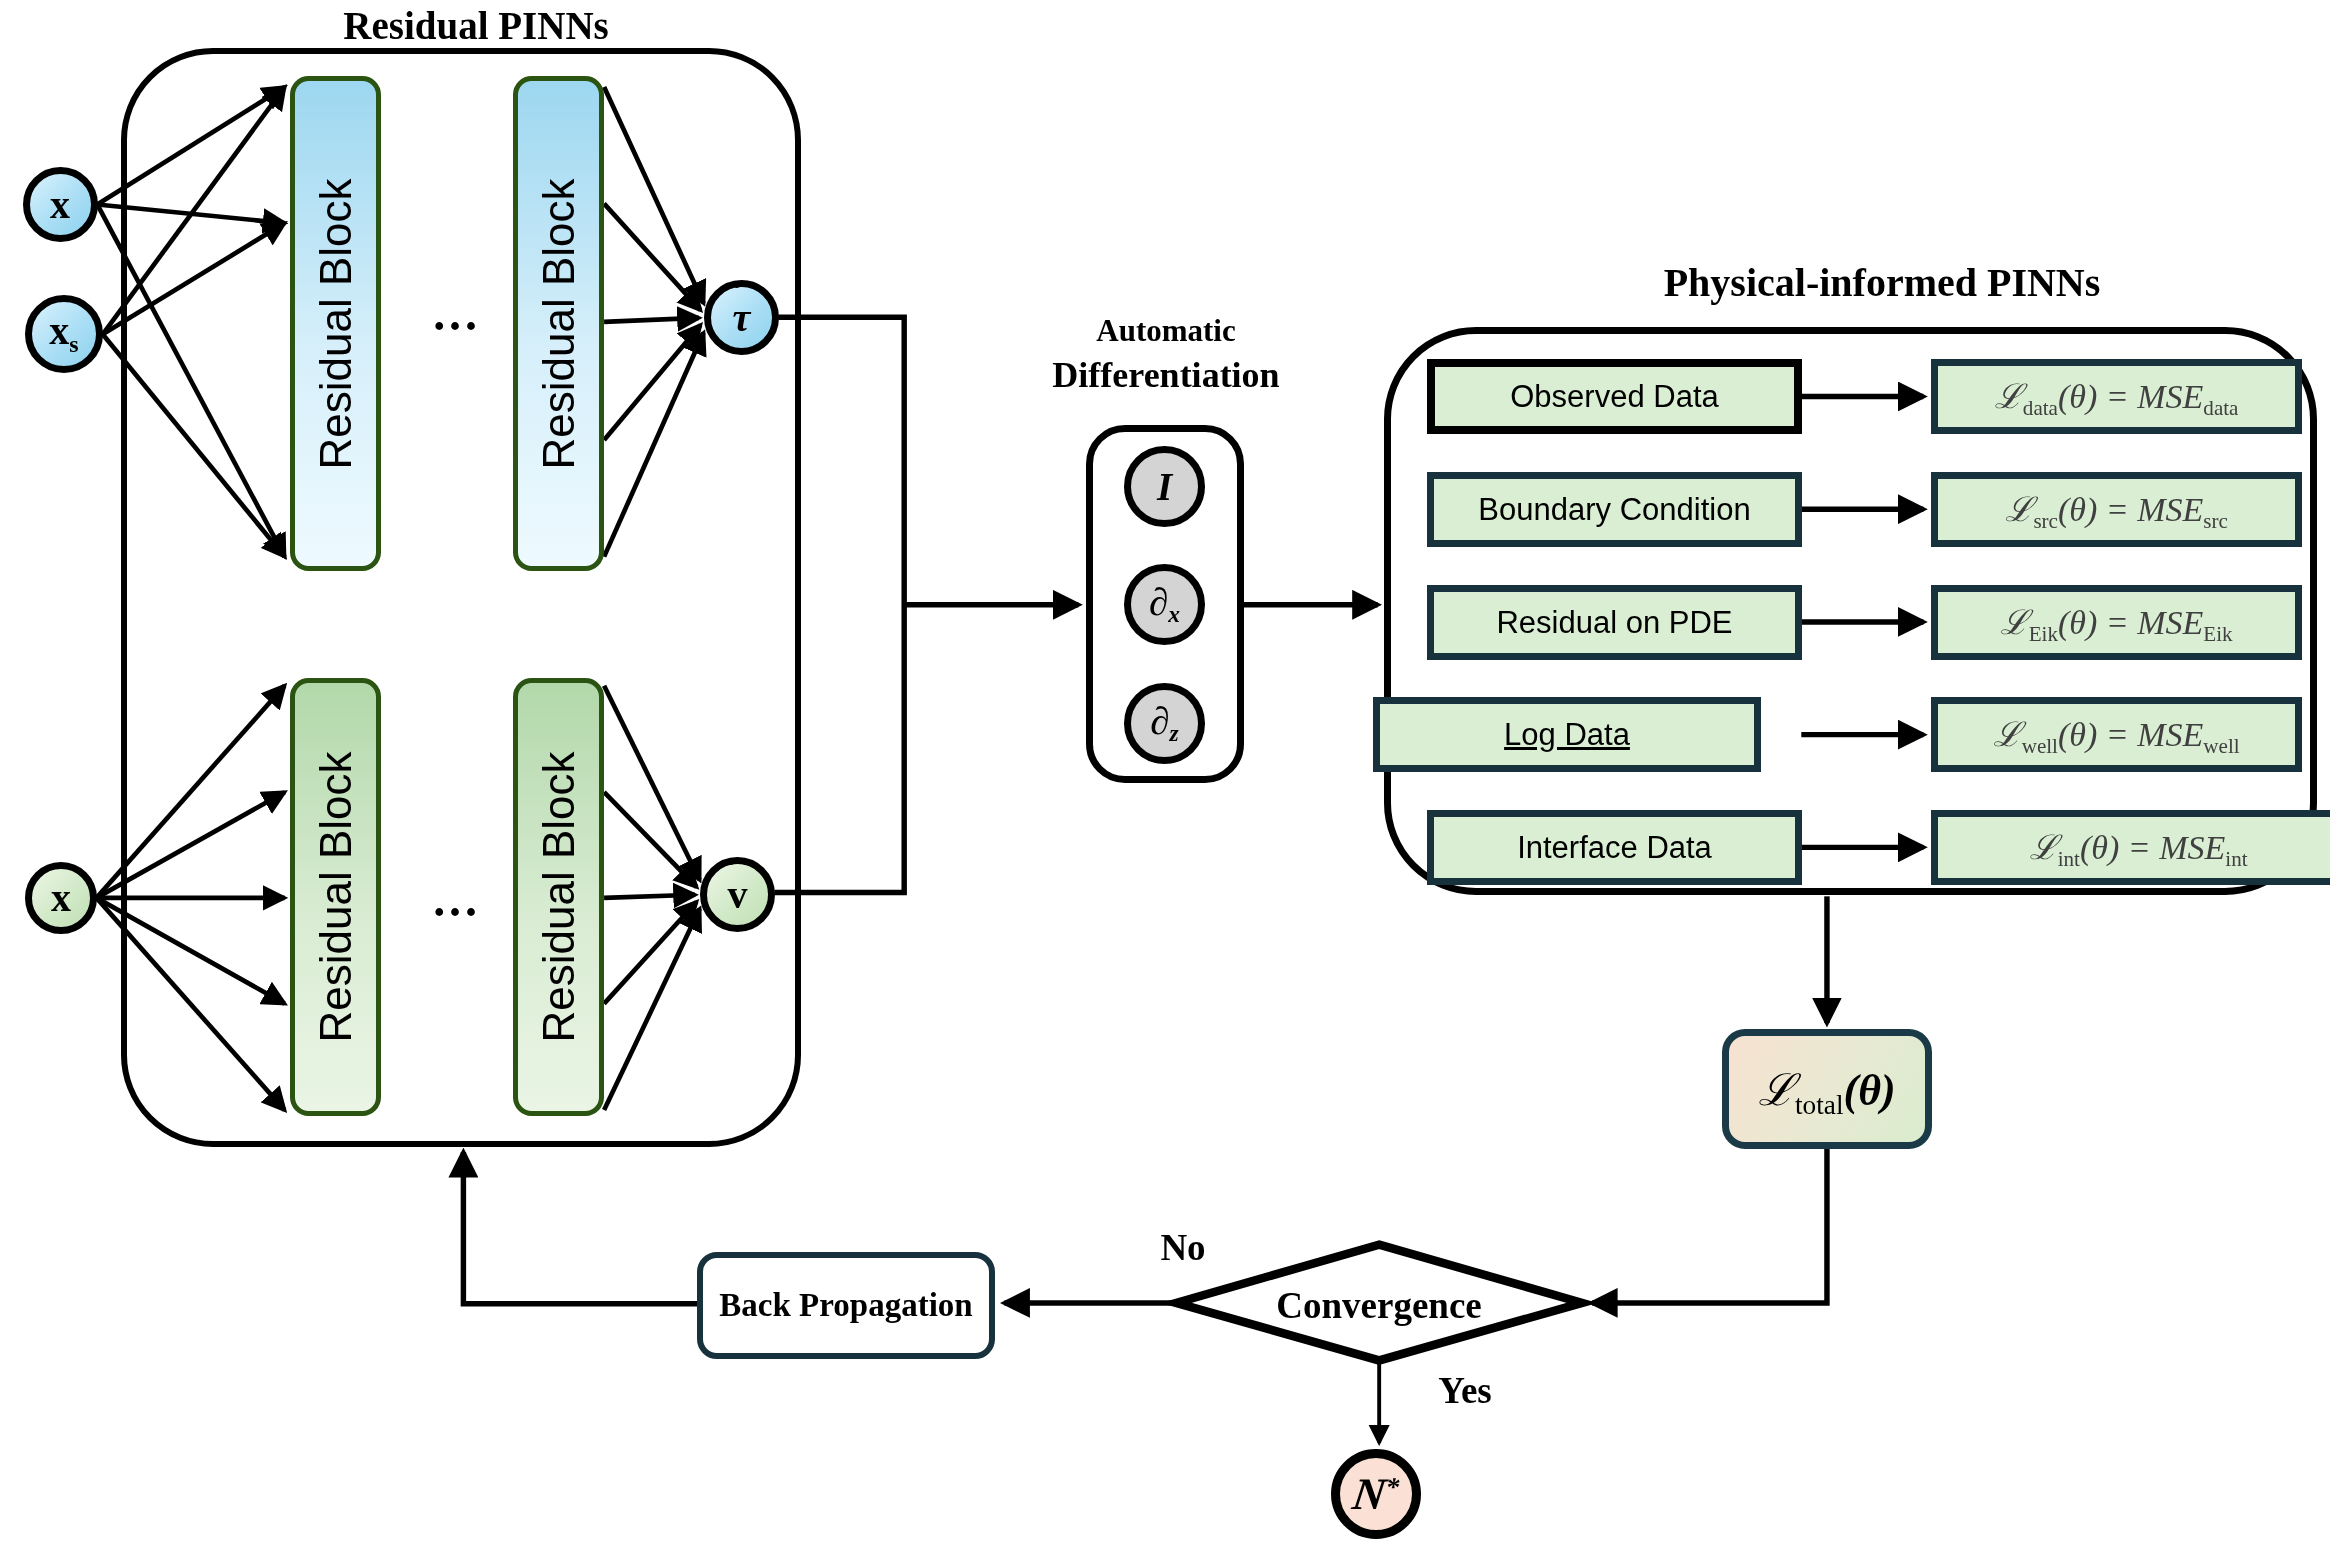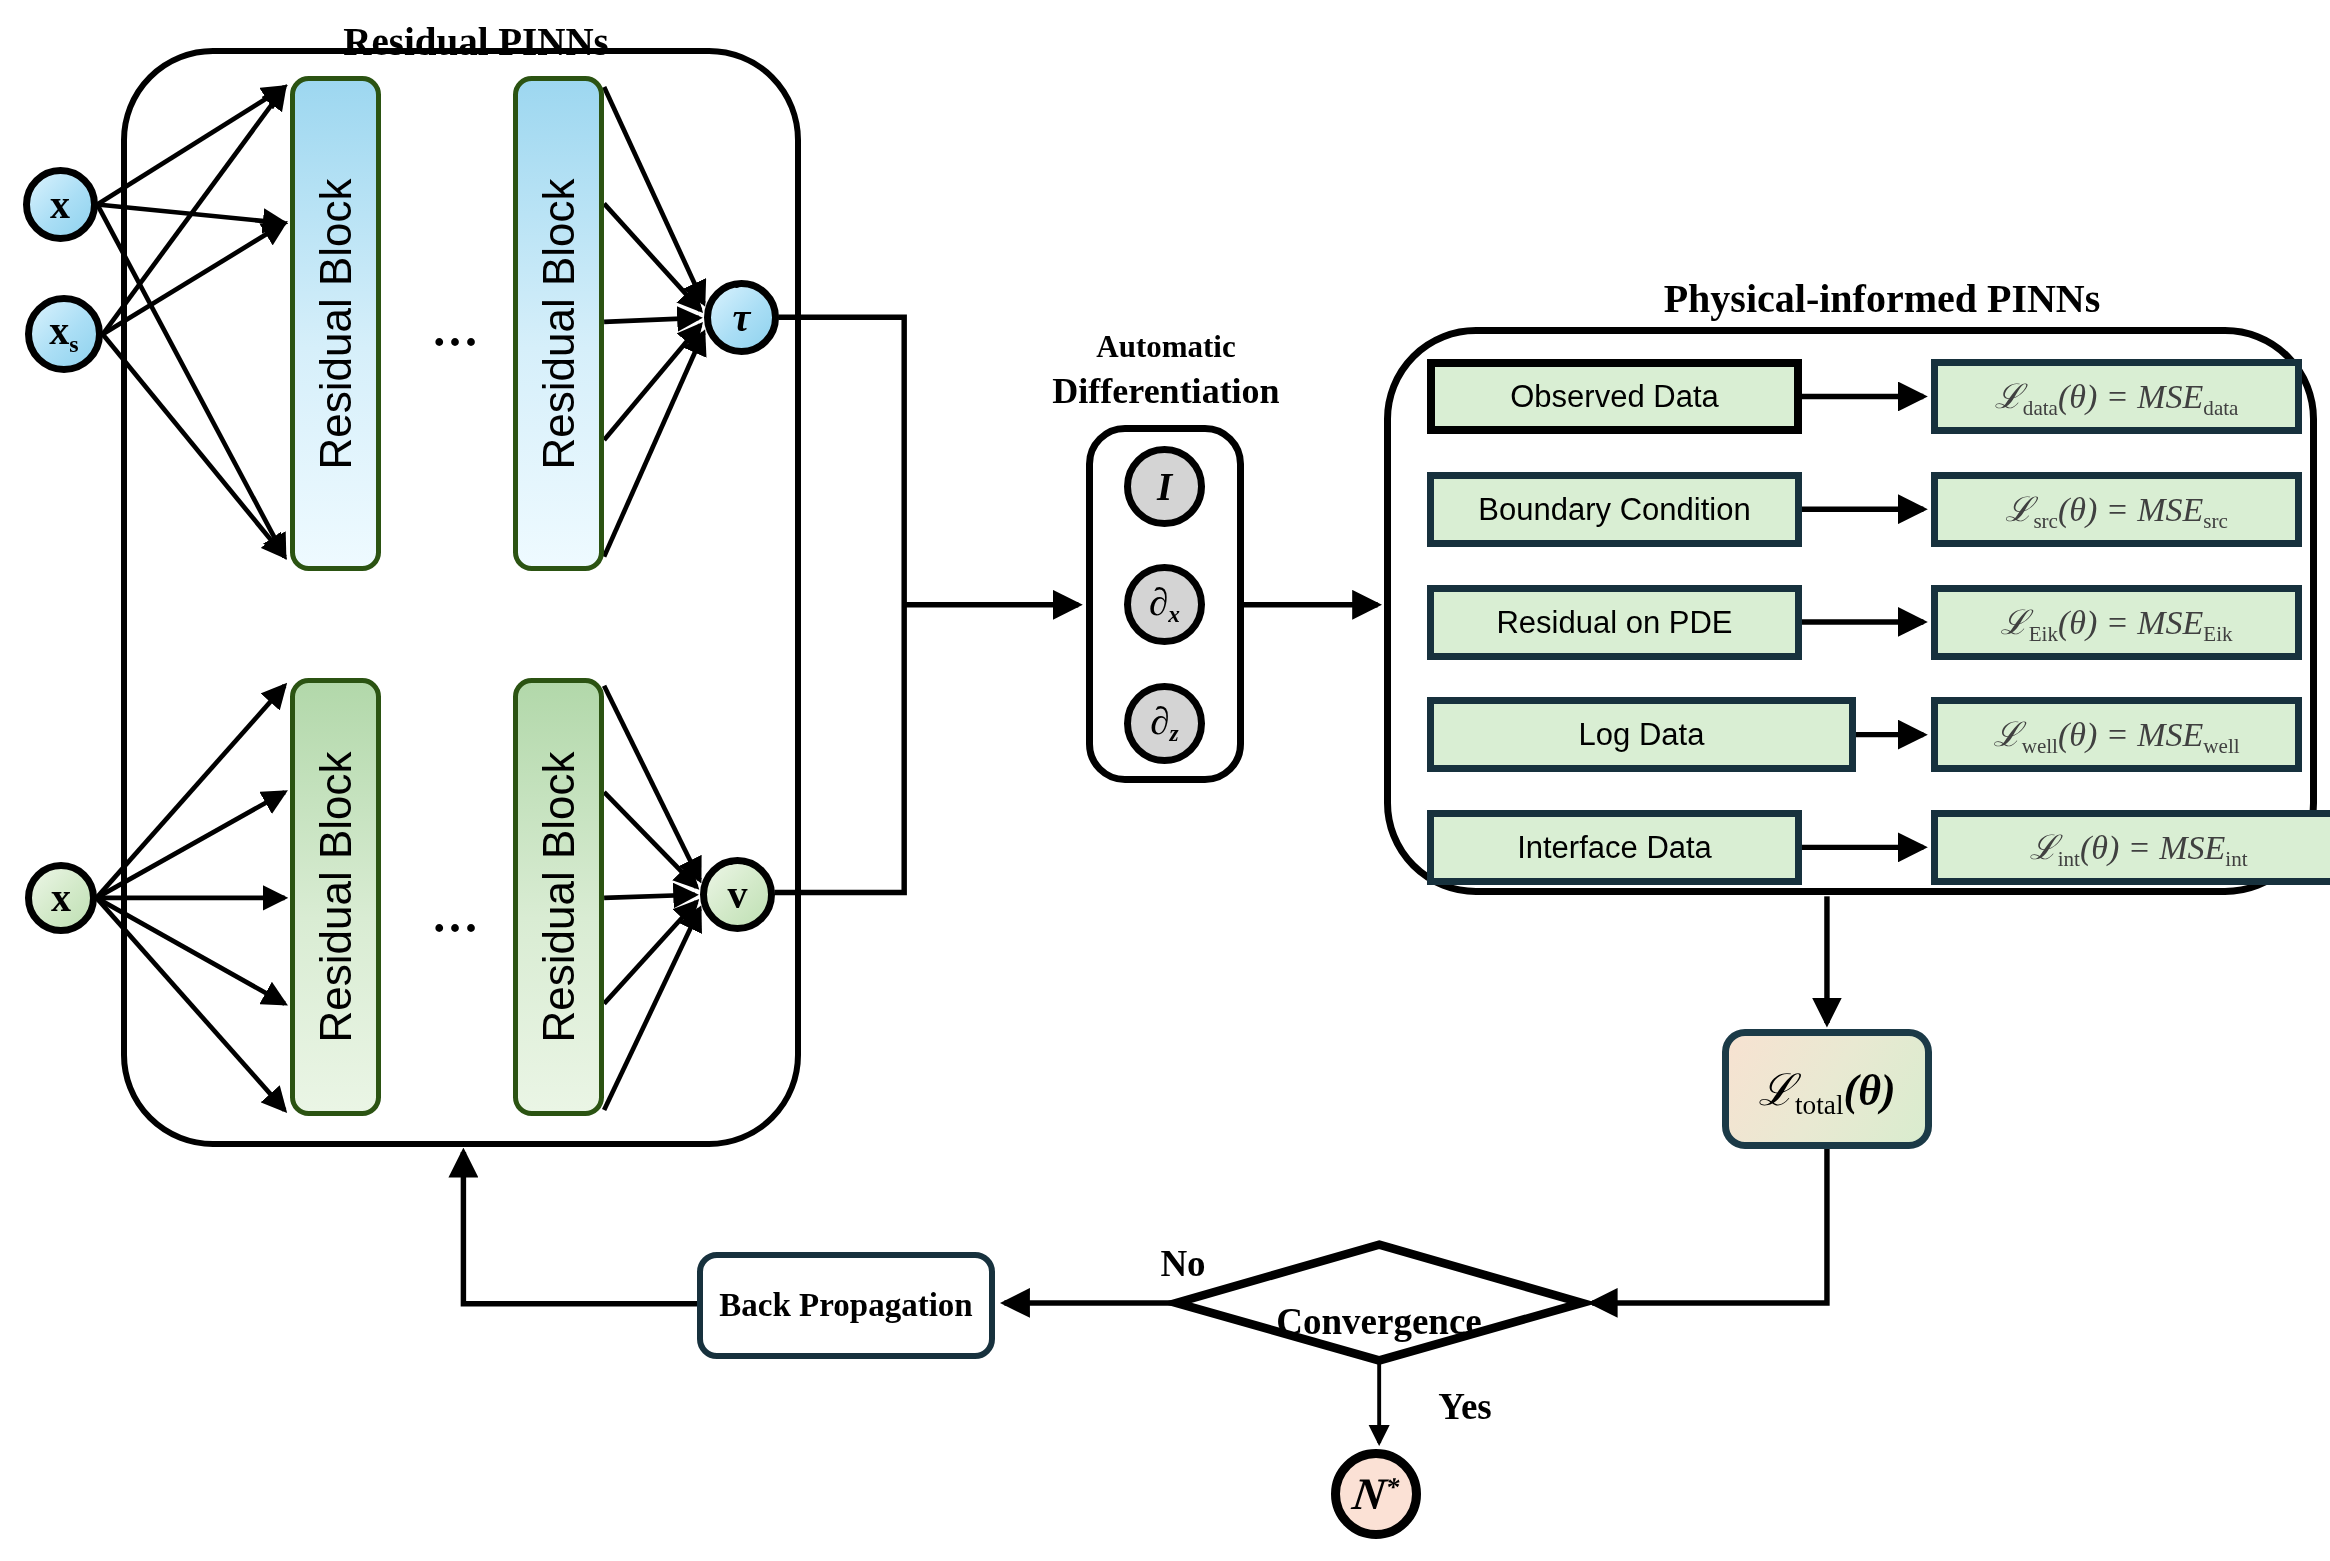--- a/index.html
+++ b/index.html
@@ -2,21 +2,21 @@
 <html style="font-size:12.4px"><head>
 <meta charset="utf-8">
 <style>
   html,body{margin:0;padding:0;background:#fff;}
   .canvas{position:relative;width:2330px;height:1561px;background:#ffffff;
           font-family:"Liberation Serif",serif;overflow:hidden;}
   .canvas *{box-sizing:border-box;}
   svg.layer{position:absolute;left:0;top:0;width:2330px;height:1561px;z-index:1;}
   .el{position:absolute;z-index:2;}
   .ctext{position:absolute;z-index:3;transform:translate(-50%,-50%);white-space:nowrap;
-         color:#000;text-align:right;line-height:1;margin-top:16px;}
+         color:#000;text-align:right;line-height:1;}
   .btitle{font-weight:bold;font-family:"Liberation Serif",serif;}
   .box{position:absolute;z-index:2;display:flex;align-items:center;justify-content:center;}
   .pinns-frame{border:6.2px solid #000;border-radius:92px;background:transparent;}
   .loss-frame{border:7px solid #000;border-radius:92px;background:transparent;}
   .ad-frame{border:7.8px solid #000;border-radius:39px;background:#fff;}
   .circle{position:absolute;z-index:2;border-radius:50%;display:flex;align-items:center;
           justify-content:center;border:7px solid #000;}
   .c-blue{background:linear-gradient(135deg,#d9f2fd 0%,#aadef5 55%,#8fd2ee 100%);}
   .c-green{background:linear-gradient(135deg,#ecf6e6 0%,#d2e9c8 55%,#bfe0b4 100%);}
   .c-gray{background:#d4d4d4;}
@@ -189,21 +189,21 @@
     <span class="formula"><span>ℒ</span><sub>src</sub><span>(θ) = MSE</span><sub>src</sub></span>
   </div>
 
   <div class="box el lbox" style="left:1427px;top:585px;width:375px;height:75px;">
     <span class="loss-label">Residual on PDE</span>
   </div>
   <div class="box el lbox" style="left:1931px;top:585px;width:371px;height:75px;">
     <span class="formula"><span>ℒ</span><sub>Eik</sub><span>(θ) = MSE</span><sub>Eik</sub></span>
   </div>
 
-  <div class="box el lbox" style="left:1427px;top:697px;width:429px;height:75px;">
+  <div class="box el lbox" style="left:1373px;top:697px;width:388px;height:75px;text-decoration:underline;">
     <span class="loss-label">Log Data</span>
   </div>
   <div class="box el lbox" style="left:1931px;top:697px;width:371px;height:75px;">
     <span class="formula"><span>ℒ</span><sub>well</sub><span>(θ) = MSE</span><sub>well</sub></span>
   </div>
 
   <div class="box el lbox" style="left:1427px;top:810px;width:375px;height:75px;">
     <span class="loss-label">Interface Data</span>
   </div>
   <div class="box el lbox" style="left:1931px;top:810px;width:415px;height:75px;">

